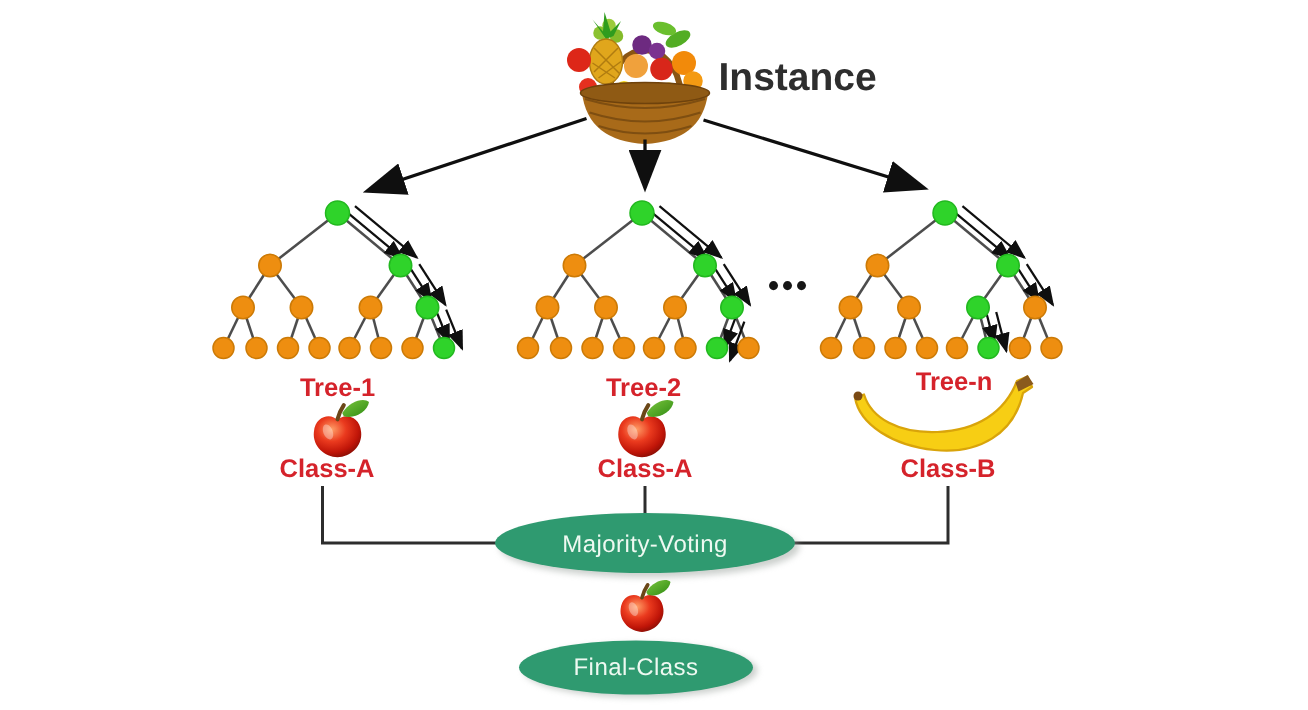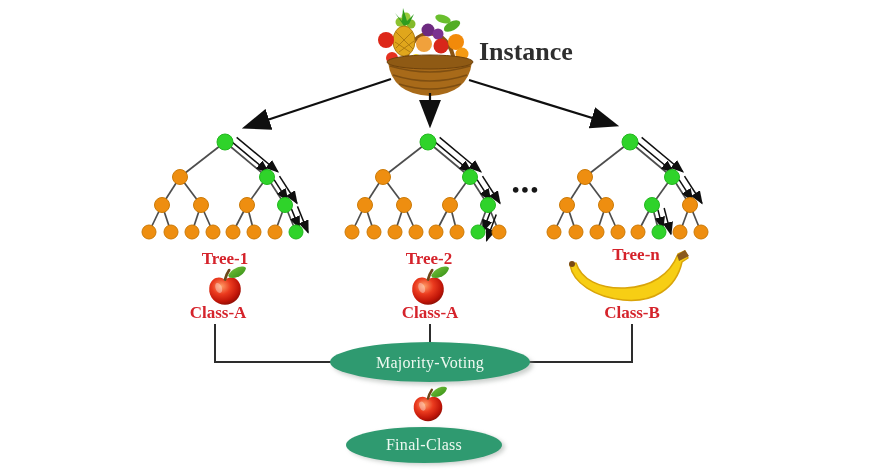--- a/index.html
+++ b/index.html
@@ -1,17 +1,17 @@
 <!DOCTYPE html>
 <html style="--node_green: #2fd32a; --node_orange: #ee8e10; --edge: #4d4d4d; --arrow: #0f0f0f; --label_red: #d5232b; --ellipse_fill: #2f9a70; --ellipse_text: #eef9f1; --text_dark: #2e2e2e;"><head>
 <meta charset="utf-8">
 <style>
   html,body{margin:0;padding:0;background:#ffffff;}
   .stage{position:relative;width:716px;height:473px;background:#ffffff;overflow:hidden;
-         font-family:Liberation Serif, serif;}
+         font-family:Liberation Sans, sans-serif;}
   svg{display:block;}
   .tree-edge{stroke:var(--edge);stroke-width:1.7;}
   .path-arrow{stroke:var(--arrow);stroke-width:1.5;}
   .big-arrow{stroke:var(--arrow);stroke-width:2.2;}
   .node-green{fill:var(--node_green);stroke:#22b81f;stroke-width:1;}
   .node-orange{fill:var(--node_orange);stroke:#cc7a06;stroke-width:1;}
   .connector{stroke:#2d2d2d;stroke-width:2;fill:none;}
   .instance-label{font-size:26px;font-weight:600;fill:var(--text_dark);}
   .tree-label{font-size:17px;font-weight:bold;fill:var(--label_red);text-anchor:middle;}
   .class-label{font-size:17px;font-weight:bold;fill:var(--label_red);text-anchor:middle;}

